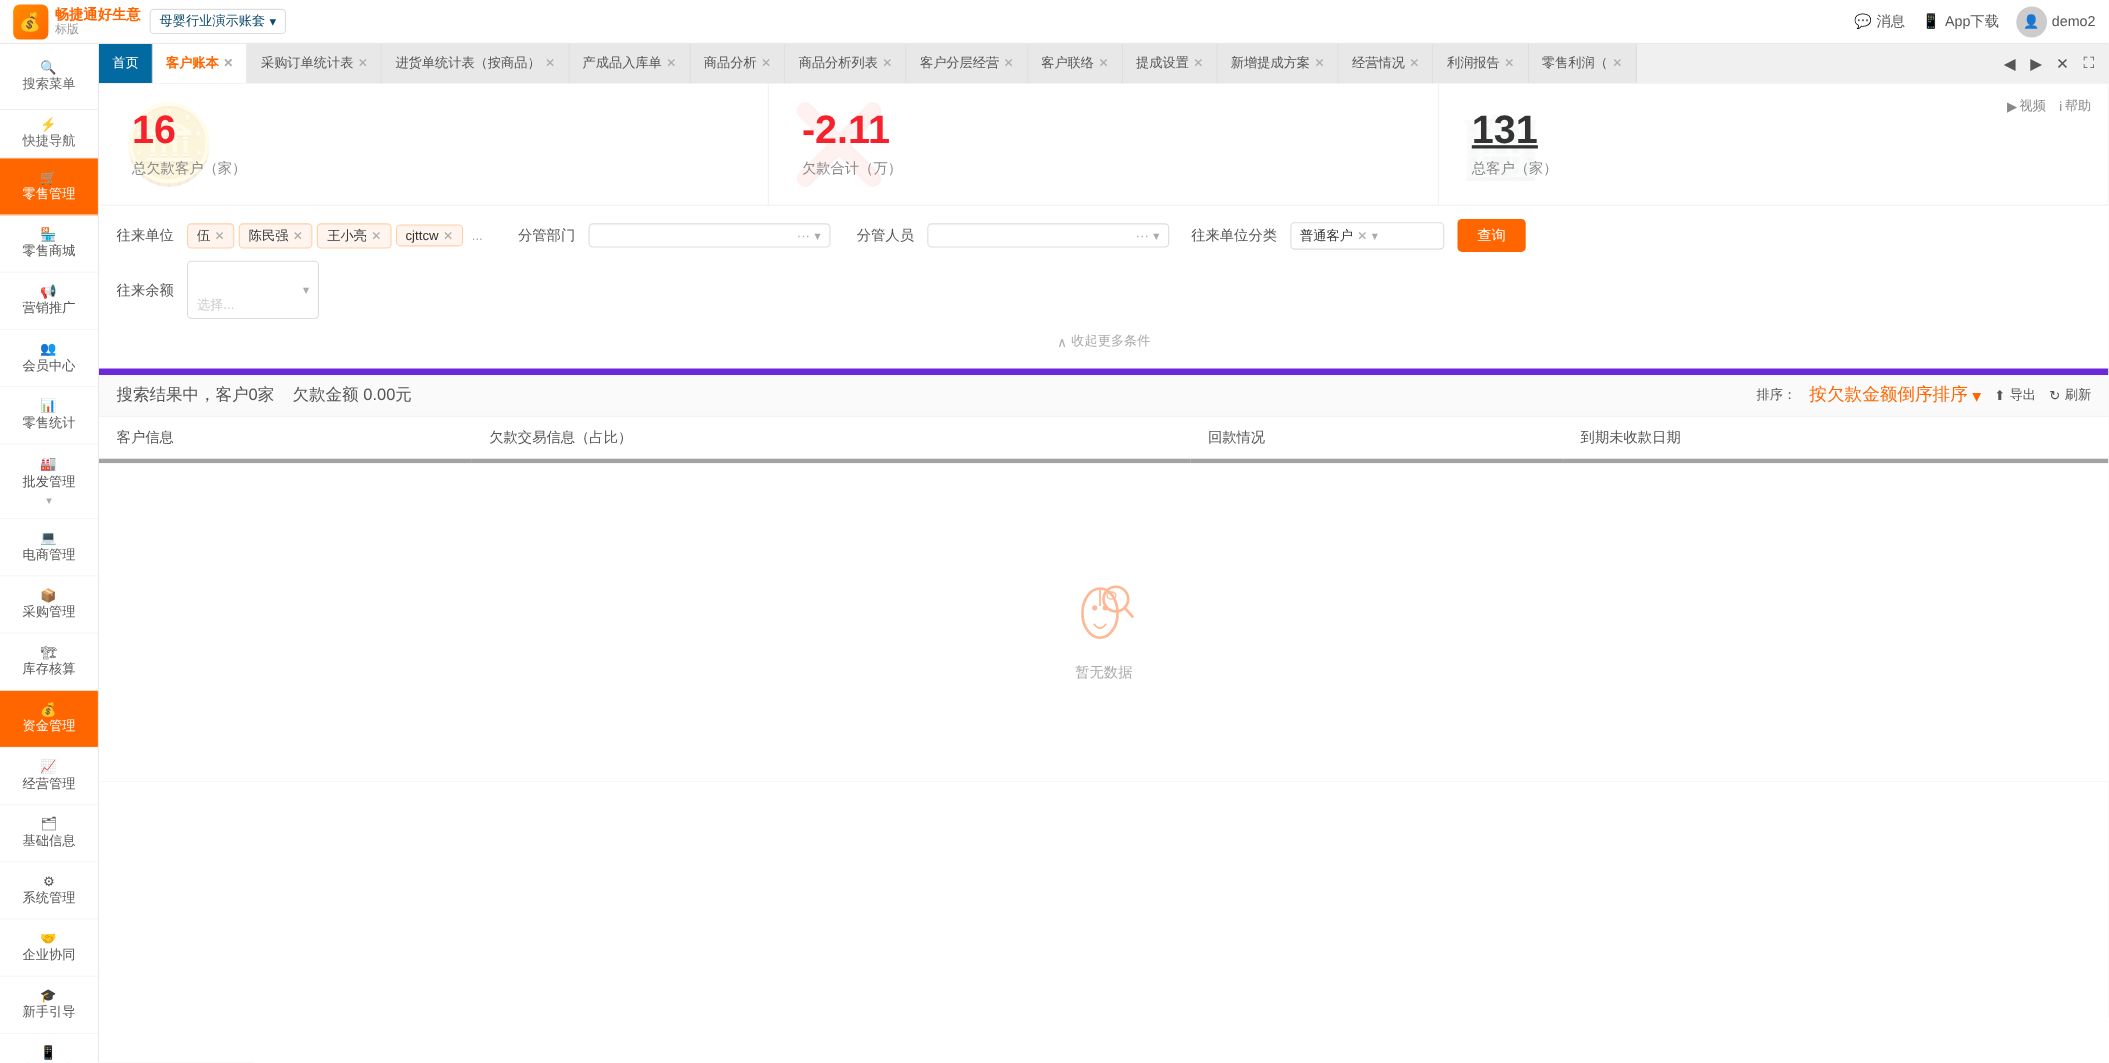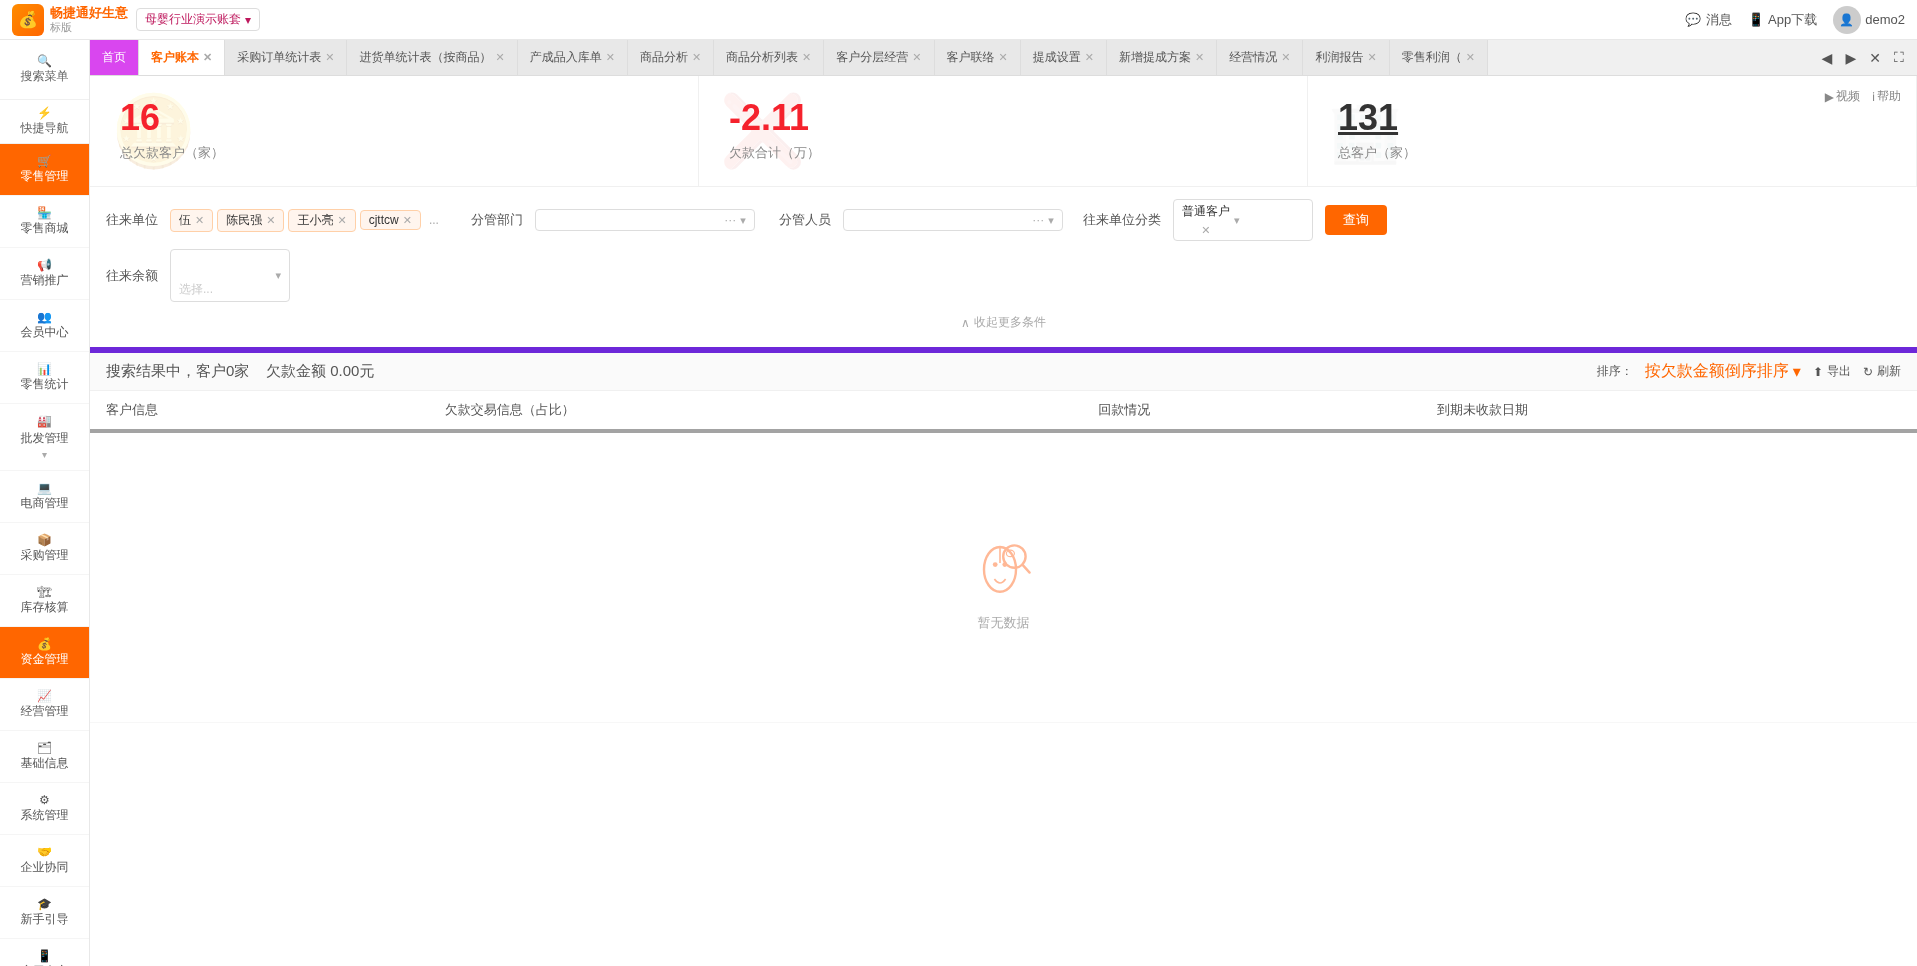--- a/index.html
+++ b/index.html
@@ -15,21 +15,21 @@
       padding: 0 12px;
       border-bottom: 1px solid #e8e8e8;
       flex-shrink: 0;
     }
     .top-bar-left { display: flex; align-items: center; gap: 8px; }
     .logo-area { display: flex; align-items: center; gap: 6px; }
     .logo-icon { width: 32px; height: 32px; background: linear-gradient(135deg, #ff8c00, #ff6600); border-radius: 6px; display: flex; align-items: center; justify-content: center; color: white; font-size: 16px; }
     .logo-text { font-size: 12px; color: #333; line-height: 1.2; }
     .logo-text .main { font-weight: bold; color: #ff6600; font-size: 13px; }
     .logo-text .sub { color: #999; font-size: 11px; }
-    .org-selector { display: flex; align-items: center; gap: 4px; border: 1px solid #ddd; border-radius: 4px; padding: 2px 8px; cursor: pointer; color: #be185d; font-size: 12px; }
+    .org-selector { display: flex; align-items: center; gap: 4px; border: 1px solid #ddd; border-radius: 4px; padding: 2px 8px; cursor: pointer; color: #0c4a6e; font-size: 12px; }
     .top-bar-right { display: flex; align-items: center; gap: 16px; }
     .top-right-item { display: flex; align-items: center; gap: 4px; color: #555; font-size: 13px; cursor: pointer; }
     .avatar { width: 28px; height: 28px; border-radius: 50%; background: #ccc; overflow: hidden; display: flex; align-items: center; justify-content: center; color: white; font-size: 12px; }
 
     
     .main-layout { display: flex; flex: 1; overflow: hidden; }
 
     
     .sidebar { width: 90px; background: #fff; border-right: 1px solid #e8e8e8; display: flex; flex-direction: column; flex-shrink: 0; overflow-y: auto; }
     .sidebar-search { padding: 8px; border-bottom: 1px solid #f0f0f0; }
@@ -43,21 +43,21 @@
 
     
     .content-area { flex: 1; display: flex; flex-direction: column; overflow: hidden; }
 
     
     .tab-bar { height: 36px; background: #f0f0f0; display: flex; align-items: center; overflow-x: auto; flex-shrink: 0; border-bottom: 1px solid #ddd; }
     .tab-bar::-webkit-scrollbar { height: 0; }
     .tab { display: flex; align-items: center; padding: 0 12px; height: 36px; white-space: nowrap; cursor: pointer; font-size: 12px; color: #555; border-right: 1px solid #ddd; gap: 4px; flex-shrink: 0; background: #e8e8e8; }
     .tab.active { background: #fff; color: #ff6600; font-weight: bold; }
     .tab .close-x { color: #aaa; font-size: 11px; cursor: pointer; }
-    .home-tab { background: #d946ef; color: #fff; }
+    .home-tab { background: #0369a1; color: #fff; }
     .tab-nav-btns { display: flex; align-items: center; margin-left: auto; padding: 0 8px; gap: 4px; flex-shrink: 0; }
     .tab-nav-btn { width: 20px; height: 20px; background: none; border: none; cursor: pointer; color: #555; font-size: 14px; display: flex; align-items: center; justify-content: center; }
 
     
     .page-content { flex: 1; overflow-y: auto; padding: 0; background: #fff; }
 
     
     .stats-row { display: flex; align-items: stretch; border-bottom: 1px solid #f0f0f0; background: #fff; }
     .stat-block { flex: 1; padding: 20px 30px; display: flex; flex-direction: column; align-items: flex-start; justify-content: center; border-right: 1px solid #f0f0f0; position: relative; min-height: 110px; }
     .stat-block:last-child { border-right: none; }
@@ -341,21 +341,21 @@
             <span class="chevron-down">▾</span>
           </div>
           <span class="filter-label" style="margin-left:12px;">分管人员</span>
           <div class="filter-input filter-input-wide">
             <span style="flex:1;color:#ccc;font-size:12px;"></span>
             <span style="color:#aaa;font-size:12px;">···</span>
             <span class="chevron-down">▾</span>
           </div>
           <span class="filter-label" style="margin-left:8px;">往来单位分类</span>
           <div class="filter-select">
-            <div class="filter-tag" style="border:none;background:none;padding:0;flex-direction:column;">
+            <div class="filter-tag" style="border:none;background:none;padding:0;">
               <span>普通客户</span>
               <span class="tag-close">✕</span>
             </div>
             <span class="chevron-down">▾</span>
           </div>
           <button class="query-btn">查询</button>
         </div>
         <div class="filter-row">
           <span class="filter-label">往来余额</span>
           <div class="filter-select" style="min-width:120px;">

